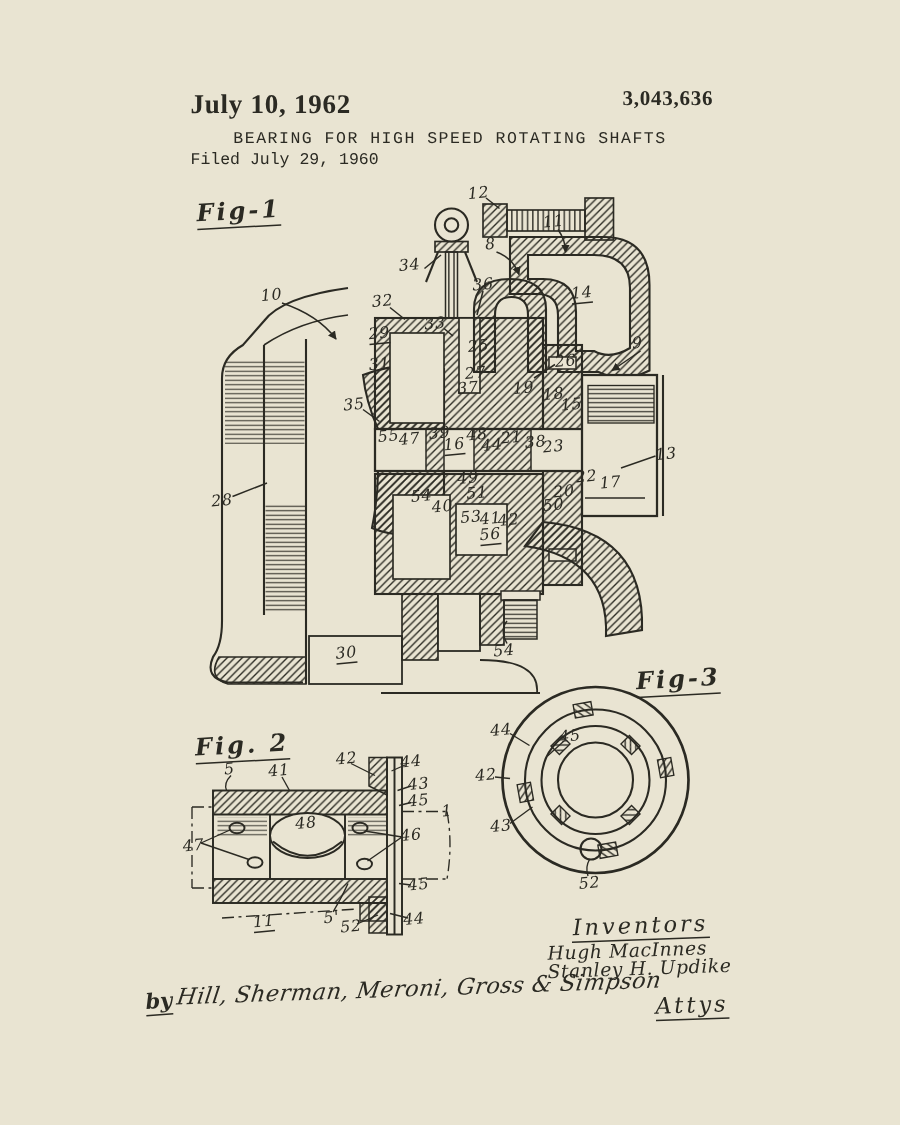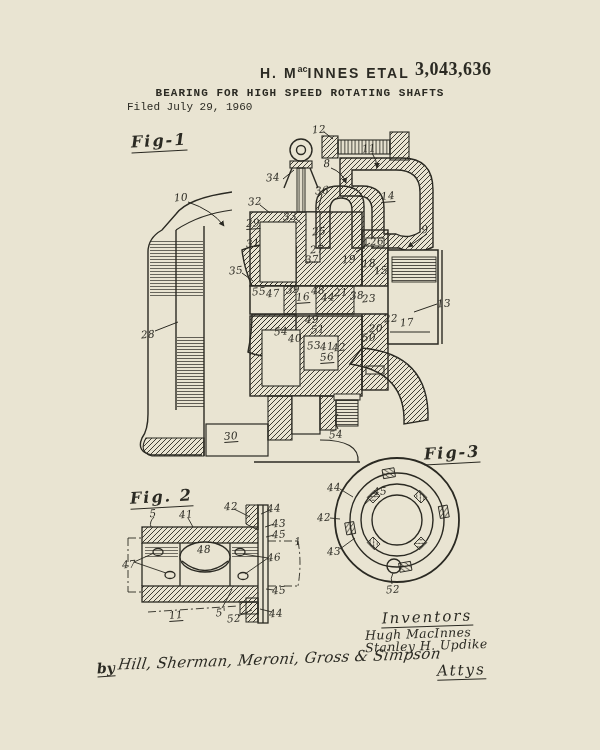--- a/index.html
+++ b/index.html
@@ -5,23 +5,23 @@
   html,body{margin:0;padding:0;}
   body{width:600px;height:750px;overflow:hidden;background:#e9e4d2;}
   .page{position:relative;width:600px;height:750px;background:#e9e4d2;color:#2b2a23;
         font-family:"Liberation Serif", serif;}
   .abs{position:absolute;}
   
   .date{left:127px;top:59px;font-size:18px;font-weight:bold;letter-spacing:.5px;}
   .invhdr{left:260px;top:64px;font-size:14px;font-weight:bold;letter-spacing:2px;
           font-family:"Liberation Sans",sans-serif;}
   .invhdr sup{font-size:9px;letter-spacing:0;}
-  .patnum{left:415px;top:59px;width:65px;font-size:18px;font-weight:bold;letter-spacing:.5px;}
+  .patnum{left:415px;top:59px;width:65px;font-size:14px;font-weight:bold;letter-spacing:.5px;}
   .title{left:0;top:87px;width:600px;text-align:center;font-size:11px;letter-spacing:1px;
-         font-family:"Liberation Mono",monospace;font-weight:bold;}
+         font-family:"Liberation Mono",monospace;}
   .filed{left:127px;top:101px;font-size:11px;font-family:"Liberation Mono",monospace;}
   
   .cap{font:italic bold 16px "DejaVu Serif",serif;letter-spacing:2px;
        border-bottom:1.6px solid #2b2a23;padding-bottom:1px;transform:rotate(-3deg);}
   .cap1{left:131px;top:131px;}
   .cap2{left:130px;top:487px;}
   .cap3{left:424px;top:443px;}
   
   .ref{position:absolute;font:italic 10.5px "DejaVu Serif",serif;letter-spacing:.5px;
        transform:translate(-50%,-50%) rotate(-5deg);white-space:nowrap;color:#2b2a23;}
@@ -249,21 +249,21 @@
       <g stroke-width="0.9">
         <line x1="340" y1="489" x2="353" y2="497"></line>
         <line x1="376" y1="494" x2="365" y2="504"></line>
         <line x1="330" y1="518" x2="340" y2="519"></line>
         <line x1="340" y1="549" x2="355" y2="538"></line>
         <path d="M392,584 Q390,578 393,573"></path>
       </g>
     </g>
   </svg>
 
-  <div class="abs invhdr"><span>H. M</span><sup>ac</sup><span>INNES ETAL</span></div>
+  <div class="abs date">July 10, 1962</div>
   <div class="abs patnum">3,043,636</div>
   <div class="abs title">BEARING FOR HIGH SPEED ROTATING SHAFTS</div>
   <div class="abs filed">Filed July 29, 1960</div>
 
   <div class="abs cap cap1">Fig-1</div>
   <div class="abs cap cap2">Fig. 2</div>
   <div class="abs cap cap3">Fig-3</div>
 
   <div id="labels">
       <span class="ref" style="left: 181px; top: 197px;">10</span>

